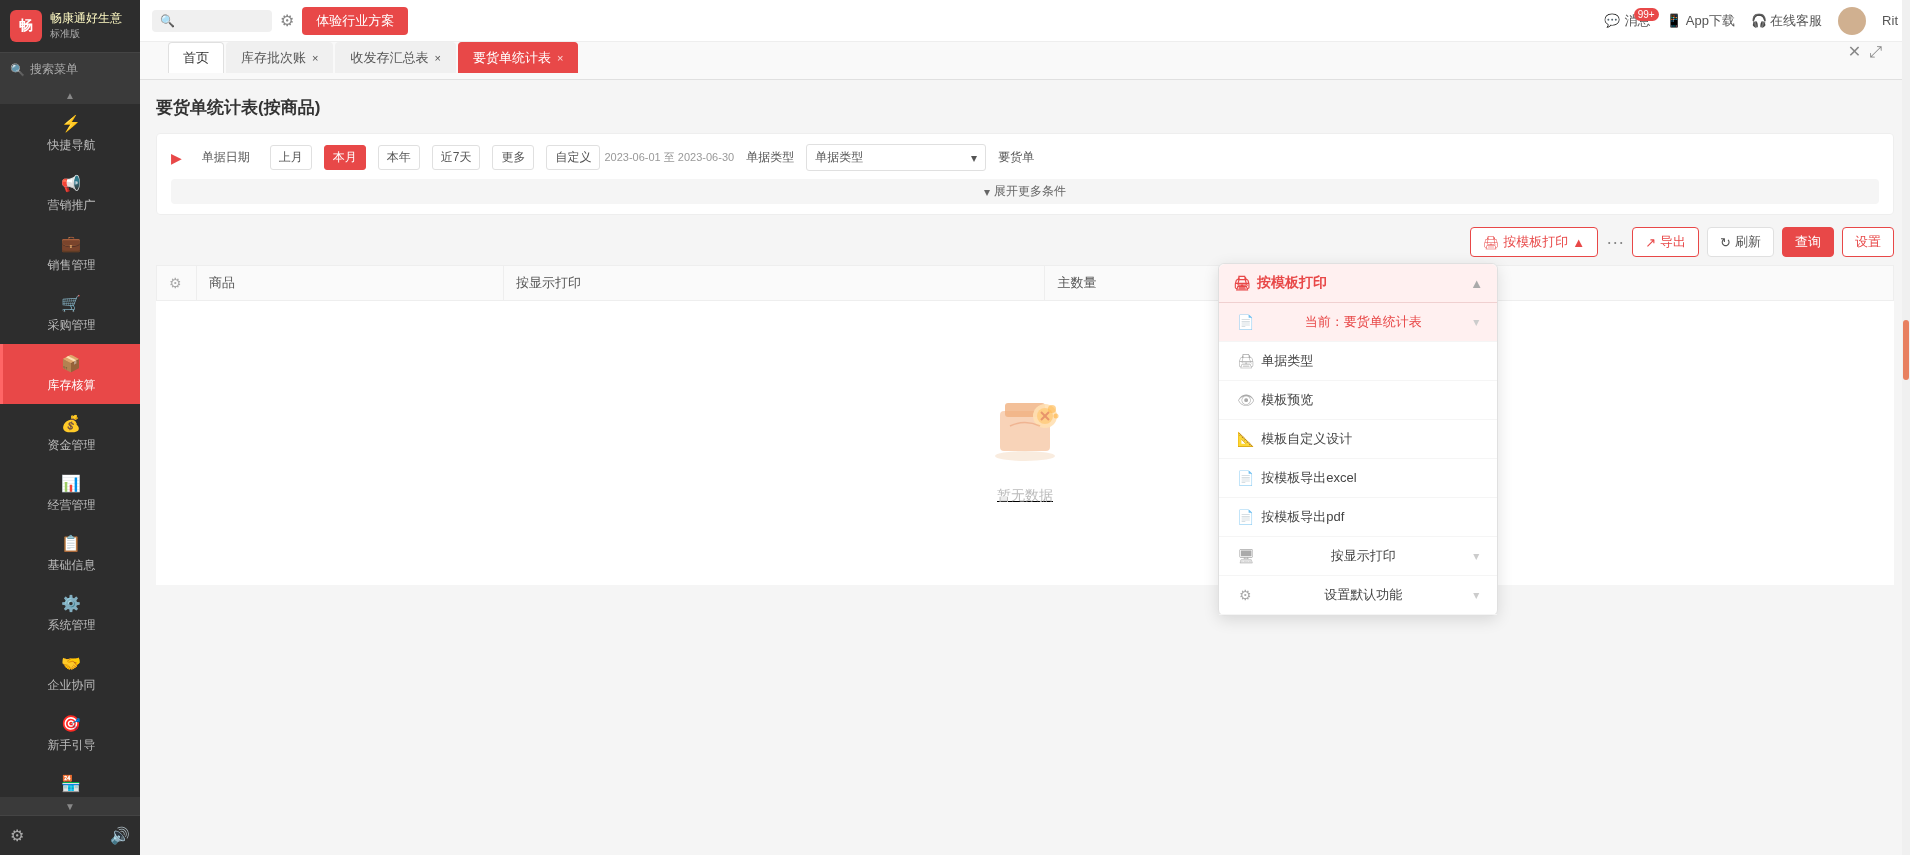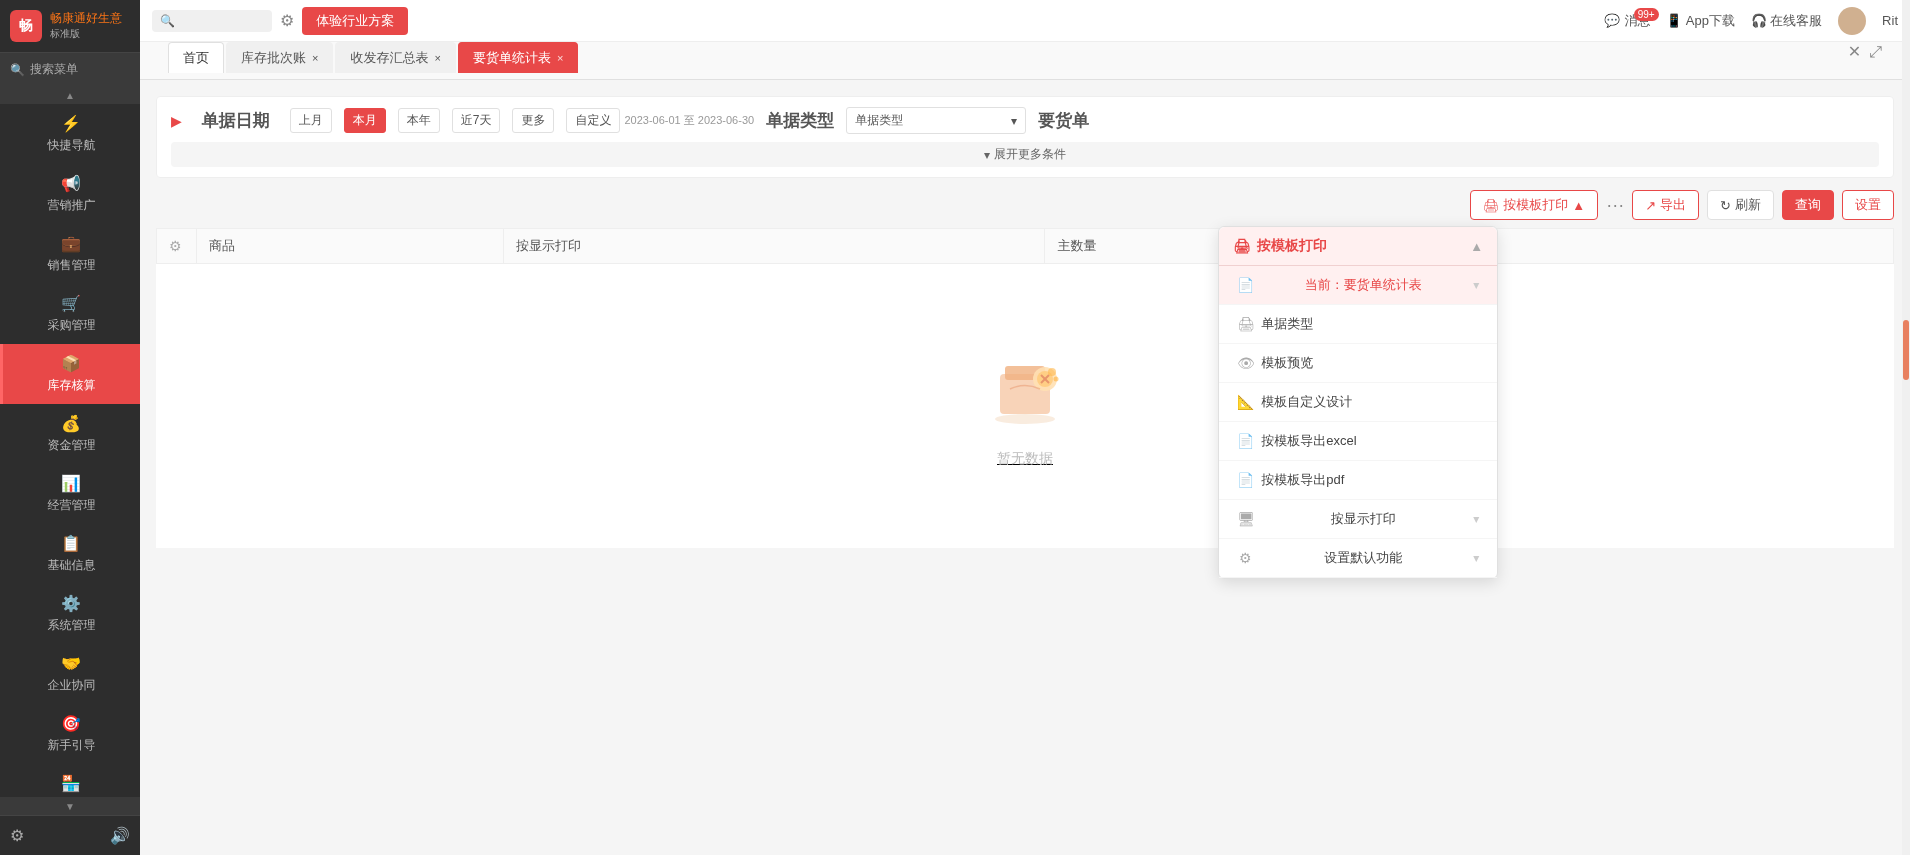--- a/index.html
+++ b/index.html
@@ -22,21 +22,21 @@
       border-bottom: 1px solid #444;
       gap: 8px;
     }
     .sidebar-logo-icon {
       width: 32px; height: 32px;
       background: #e84848;
       border-radius: 6px;
       display: flex; align-items: center; justify-content: center;
       color: white; font-weight: bold; font-size: 14px;
     }
-    .sidebar-logo-text { font-size: 12px; color: #f97316; line-height: 1.3; }
+    .sidebar-logo-text { font-size: 12px; color: #fef9c3; line-height: 1.3; }
     .sidebar-logo-sub { font-size: 10px; color: #aaa; }
     .sidebar-search {
       display: flex; align-items: center;
       padding: 8px 10px;
       background: #3a3a3a;
       cursor: pointer;
       font-size: 12px; color: #aaa;
       gap: 5px;
     }
     .sidebar-nav { flex: 1; overflow-y: auto; }
@@ -142,21 +142,21 @@
       padding: 10px 14px;
       margin-bottom: 12px;
     }
     .filter-row { display: flex; align-items: center; gap: 12px; flex-wrap: wrap; }
     .filter-expand-btn {
       display: flex; align-items: center; justify-content: center;
       background: #f5f5f5; border: none; cursor: pointer;
       padding: 4px 8px; border-radius: 4px; color: #666; font-size: 12px;
       gap: 4px; margin-top: 8px; width: 100%;
     }
-    .filter-label { font-size: 17px; color: #555; white-space: nowrap; font-weight: bold; }
+    .filter-label { font-size: 12px; color: #555; white-space: nowrap; }
     .date-group { display: flex; align-items: center; gap: 4px; }
     .date-btn {
       padding: 3px 8px; border: 1px solid #e0e0e0; border-radius: 3px;
       background: #fff; cursor: pointer; font-size: 12px; color: #555; margin-left: 8px;
     }
     .date-btn.active { background: #e84848; color: white; border-color: #e84848; }
     .date-range { font-size: 11px; color: #999; }
     .select-filter {
       display: flex; align-items: center; gap: 4px;
       border: 1px solid #e0e0e0; border-radius: 3px;
@@ -371,20 +371,21 @@
     </div>
     <div style="flex:1;"></div>
     <div style="display:flex;align-items:center;gap:8px;padding-bottom:4px;">
       <span style="cursor:pointer;color:#888;font-size:16px;">✕</span>
       <span style="cursor:pointer;color:#888;font-size:16px;">⤢</span>
     </div>
   </div>
 
   <div class="content">
 
+    <div class="page-title">要货单统计表(按商品)</div>
 
     <div class="filter-bar">
       <div class="filter-row">
         <span class="expand-icon">▶</span>
         <span class="filter-label">单据日期</span>
         <div class="date-group">
           <button class="date-btn">上月</button>
           <button class="date-btn active">本月</button>
           <button class="date-btn">本年</button>
           <button class="date-btn">近7天</button>

